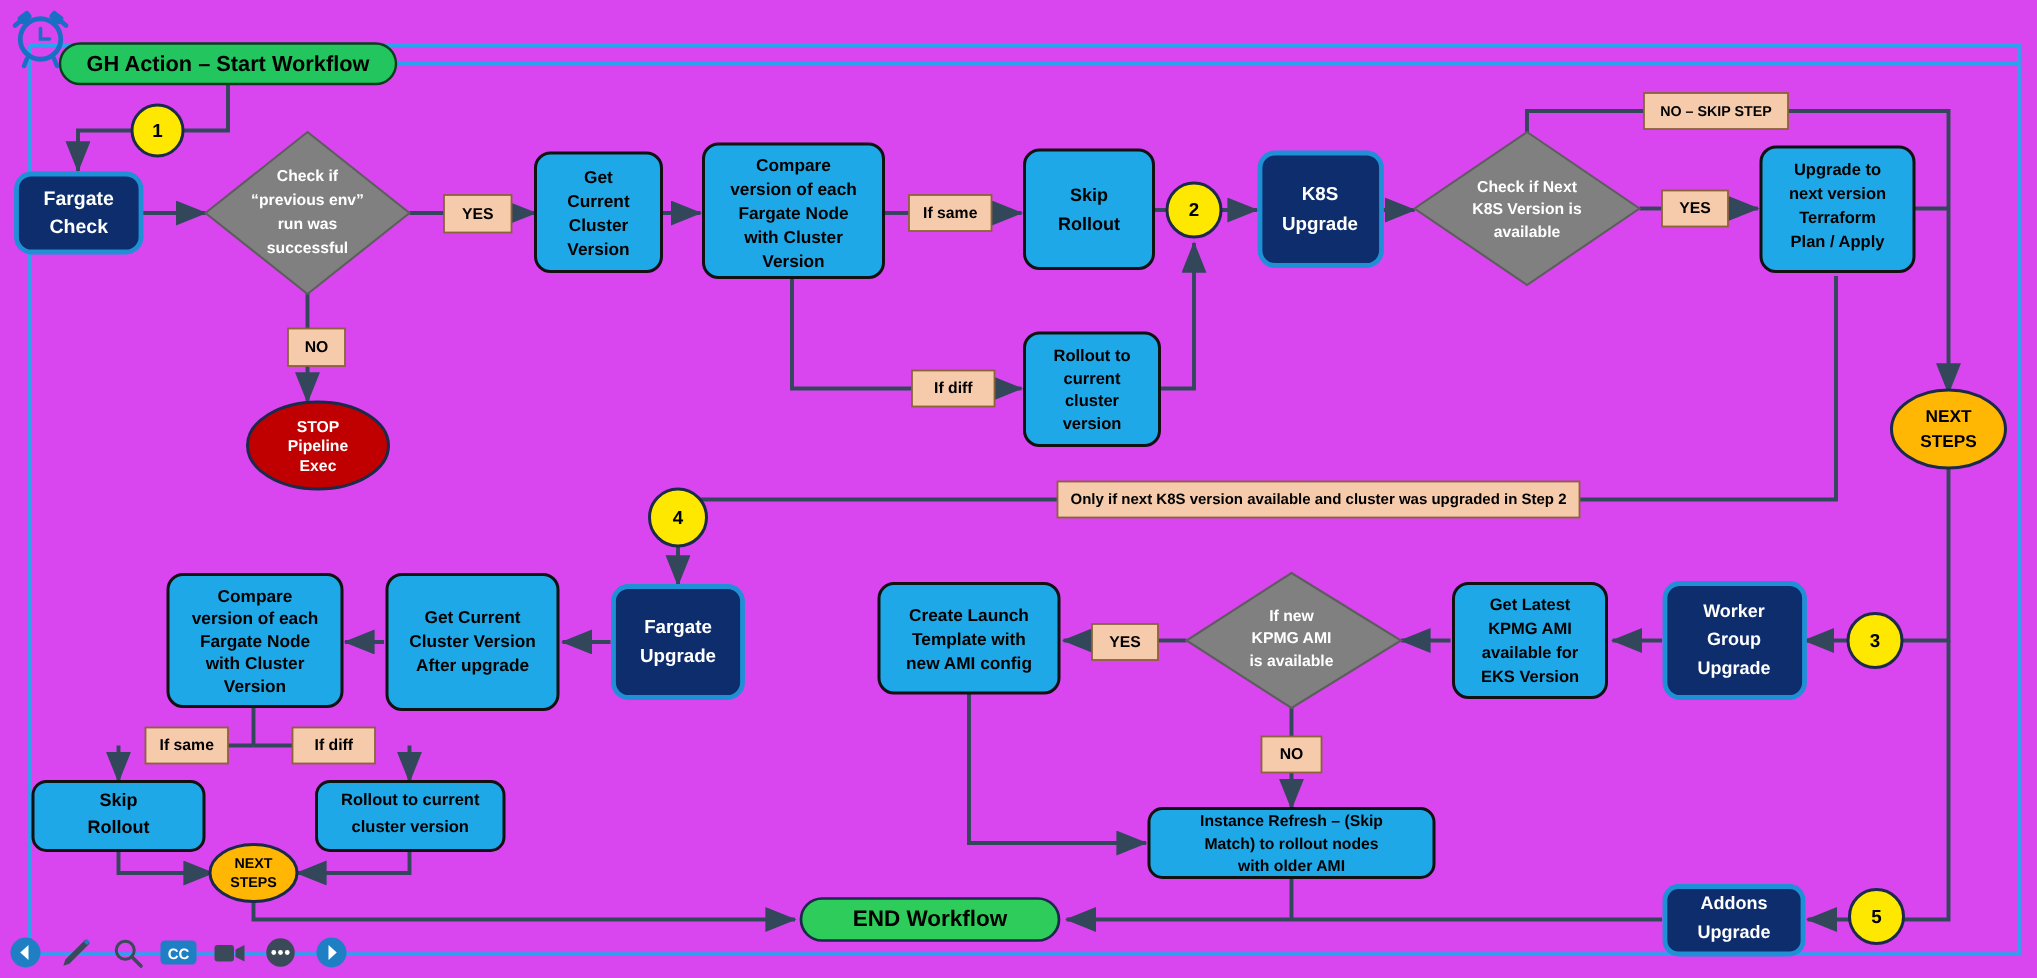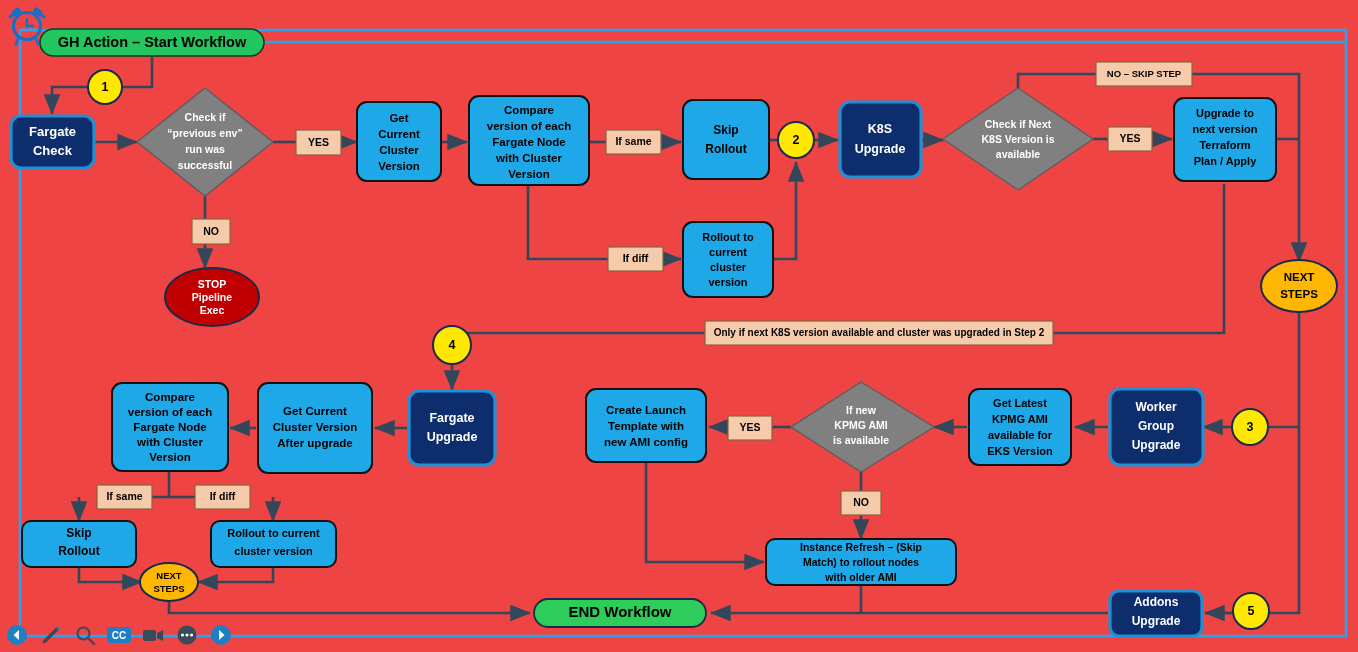--- a/index.html
+++ b/index.html
@@ -6,21 +6,21 @@
     margin: 0;
     padding: 0;
     background: #ffffff;
     font-family: "Liberation Sans", sans-serif;
   }
   #page {
     position: relative;
     width: 1358px;
     height: 652px;
     overflow: hidden;
-    background: #ef4444;
+    background: #d946ef;
   }
   svg.diagram {
     position: absolute;
     left: 0; top: 0;
     width: 1358px;
     height: 652px;
   }
   .node-text {
     font-family: "Liberation Sans", sans-serif;
     font-weight: bold;

